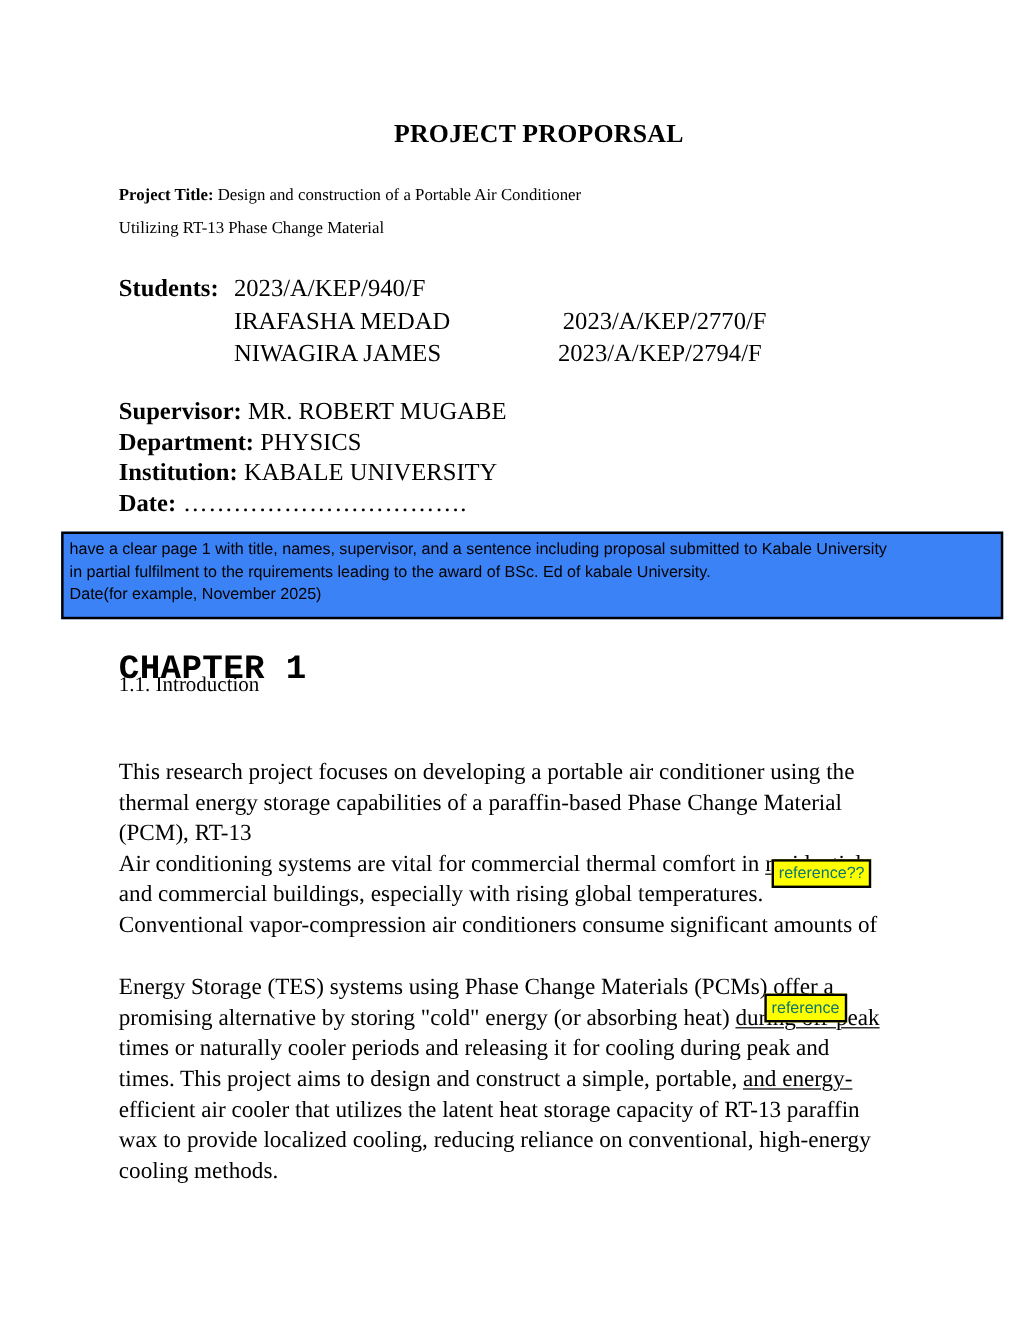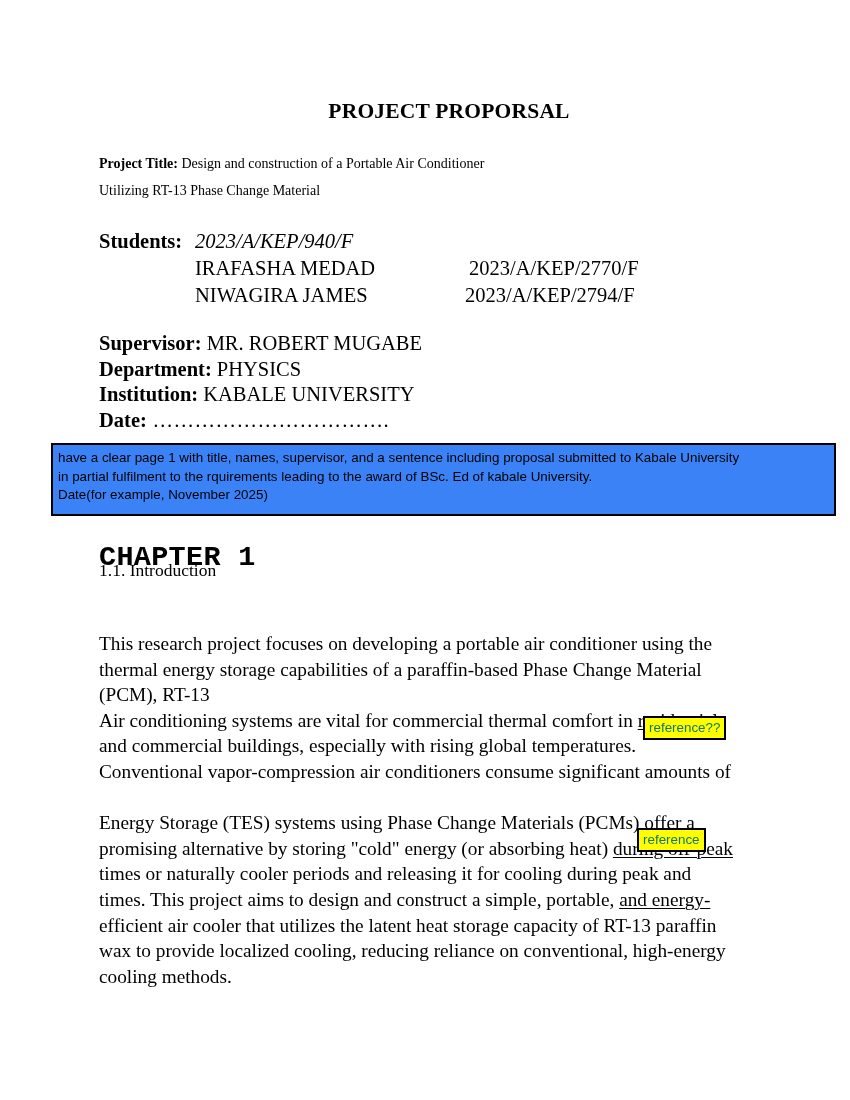--- a/index.html
+++ b/index.html
@@ -65,21 +65,21 @@
     width: 96px;
     display: inline-block;
     flex: none;
   }
   .student-name {
     width: 270px;
     display: inline-block;
     flex: none;
   }
   .student-reg { display: inline-block; }
-  .reg-pad-1 { padding-left: 0px; font-style: italic; }
+  .reg-pad-1 { padding-left: 0px; }
   .reg-pad-2 { padding-left: 4px; }
   .reg-pad-3 { padding-left: 0px; }
 
   .meta-block {
     position: absolute;
     left: 99px;
     top: 331px;
     width: 660px;
     font-size: 20.5px;
     line-height: 25.5px;

